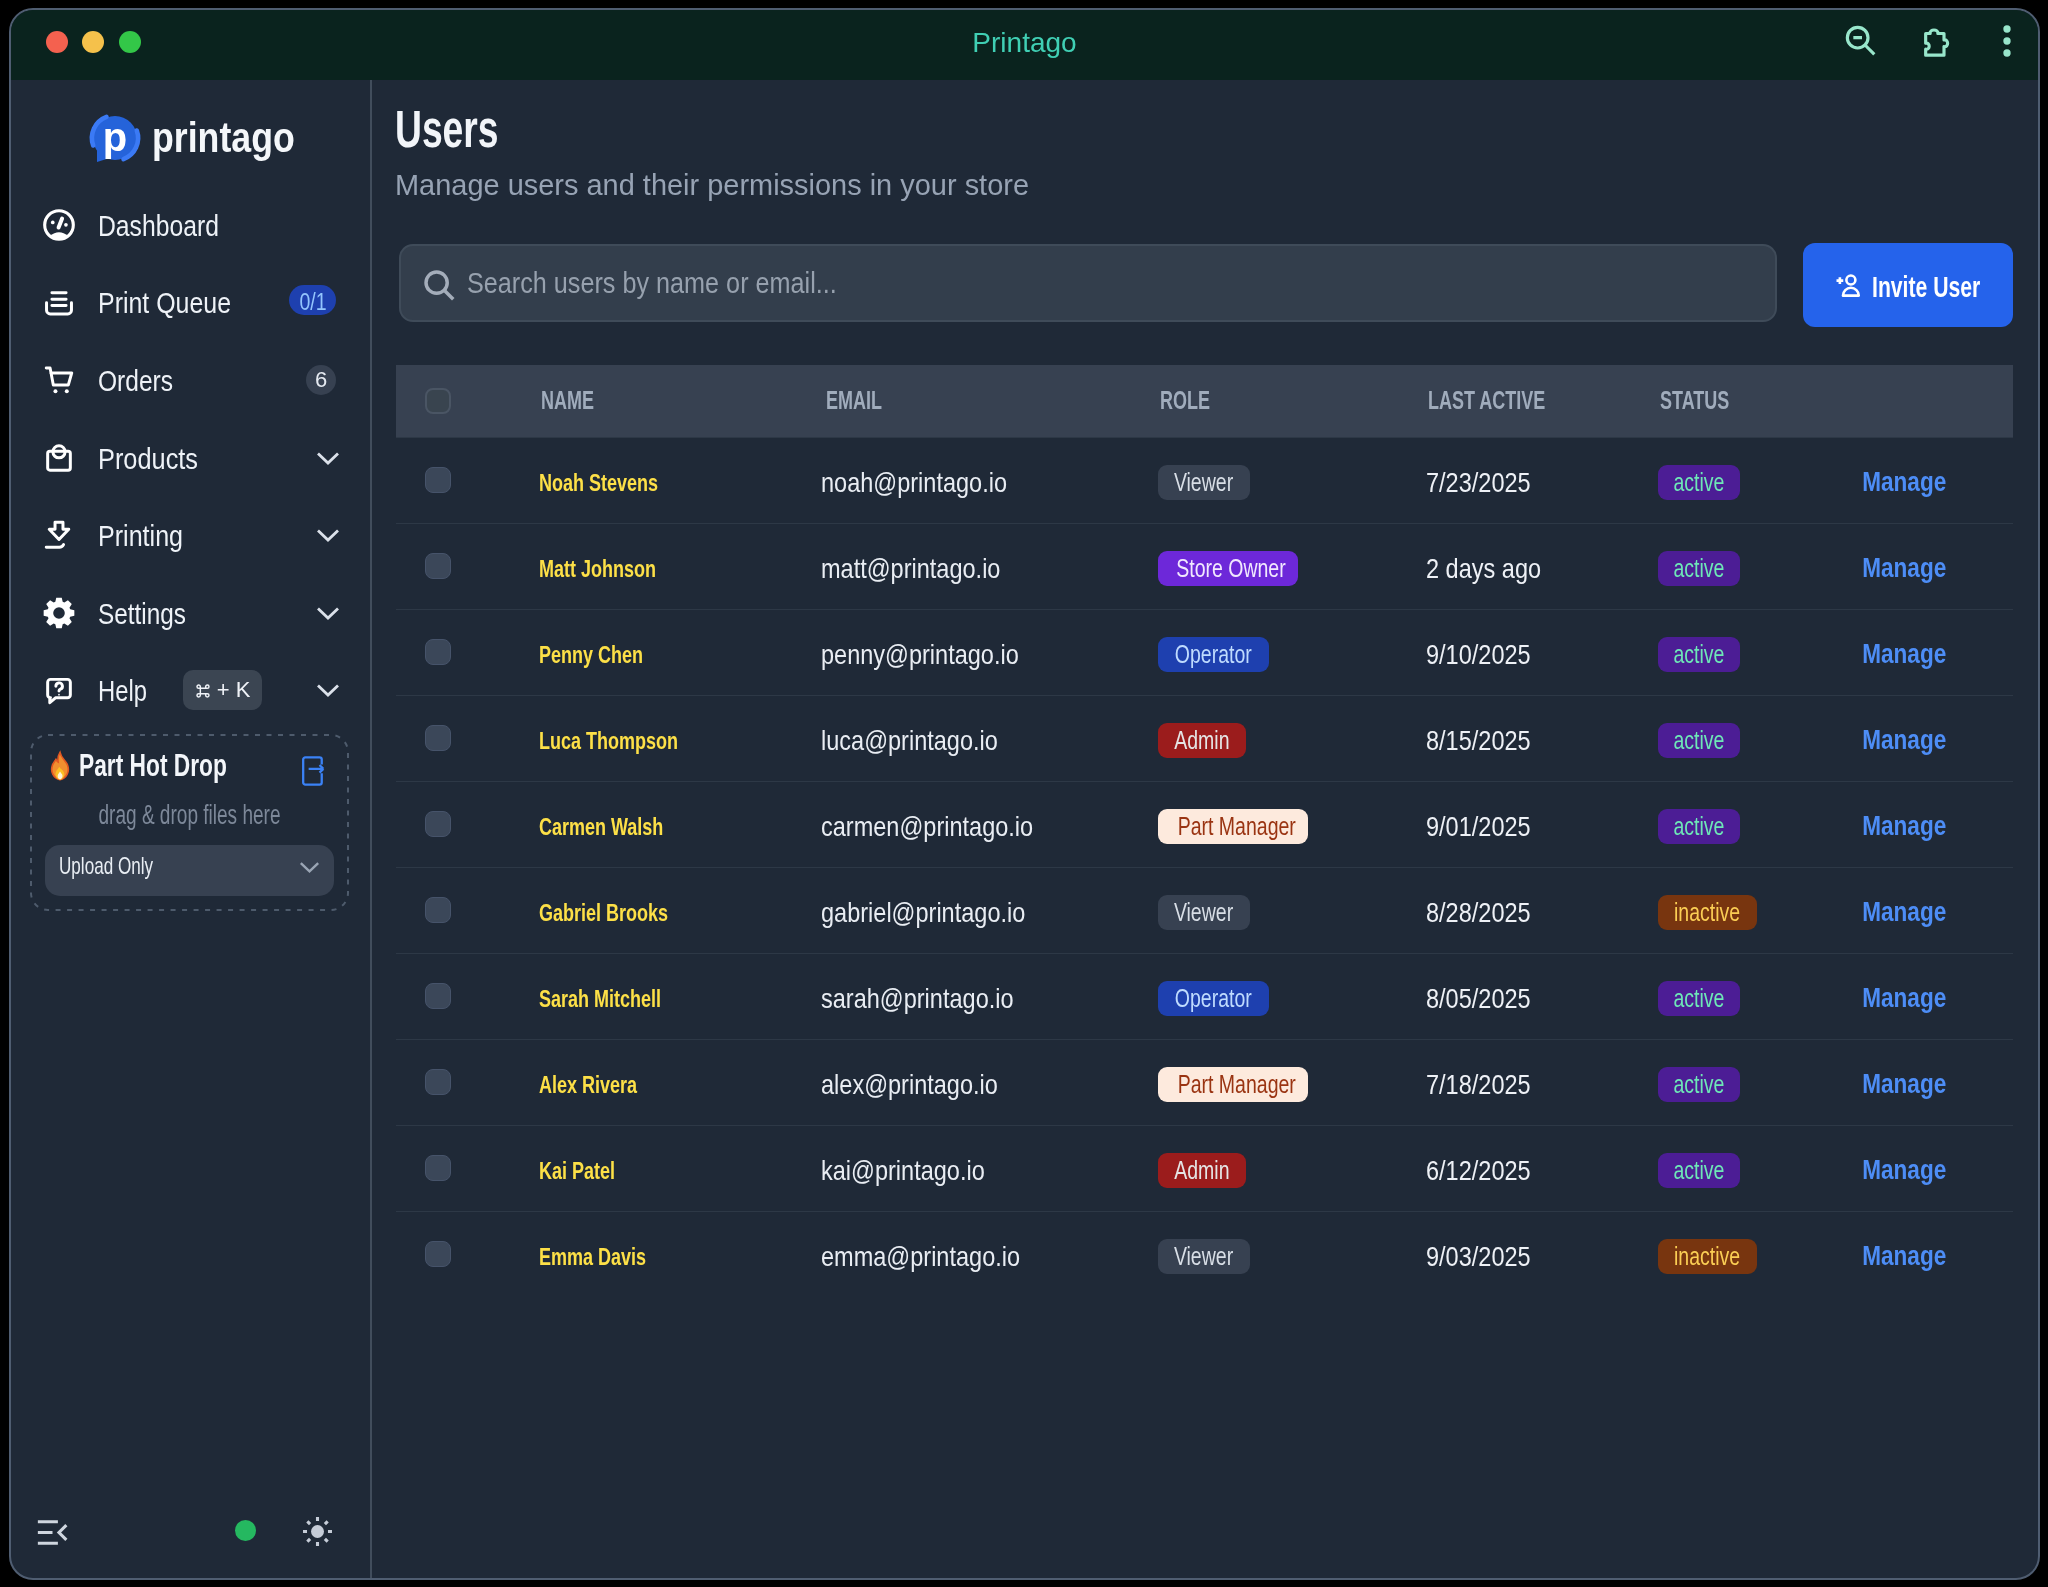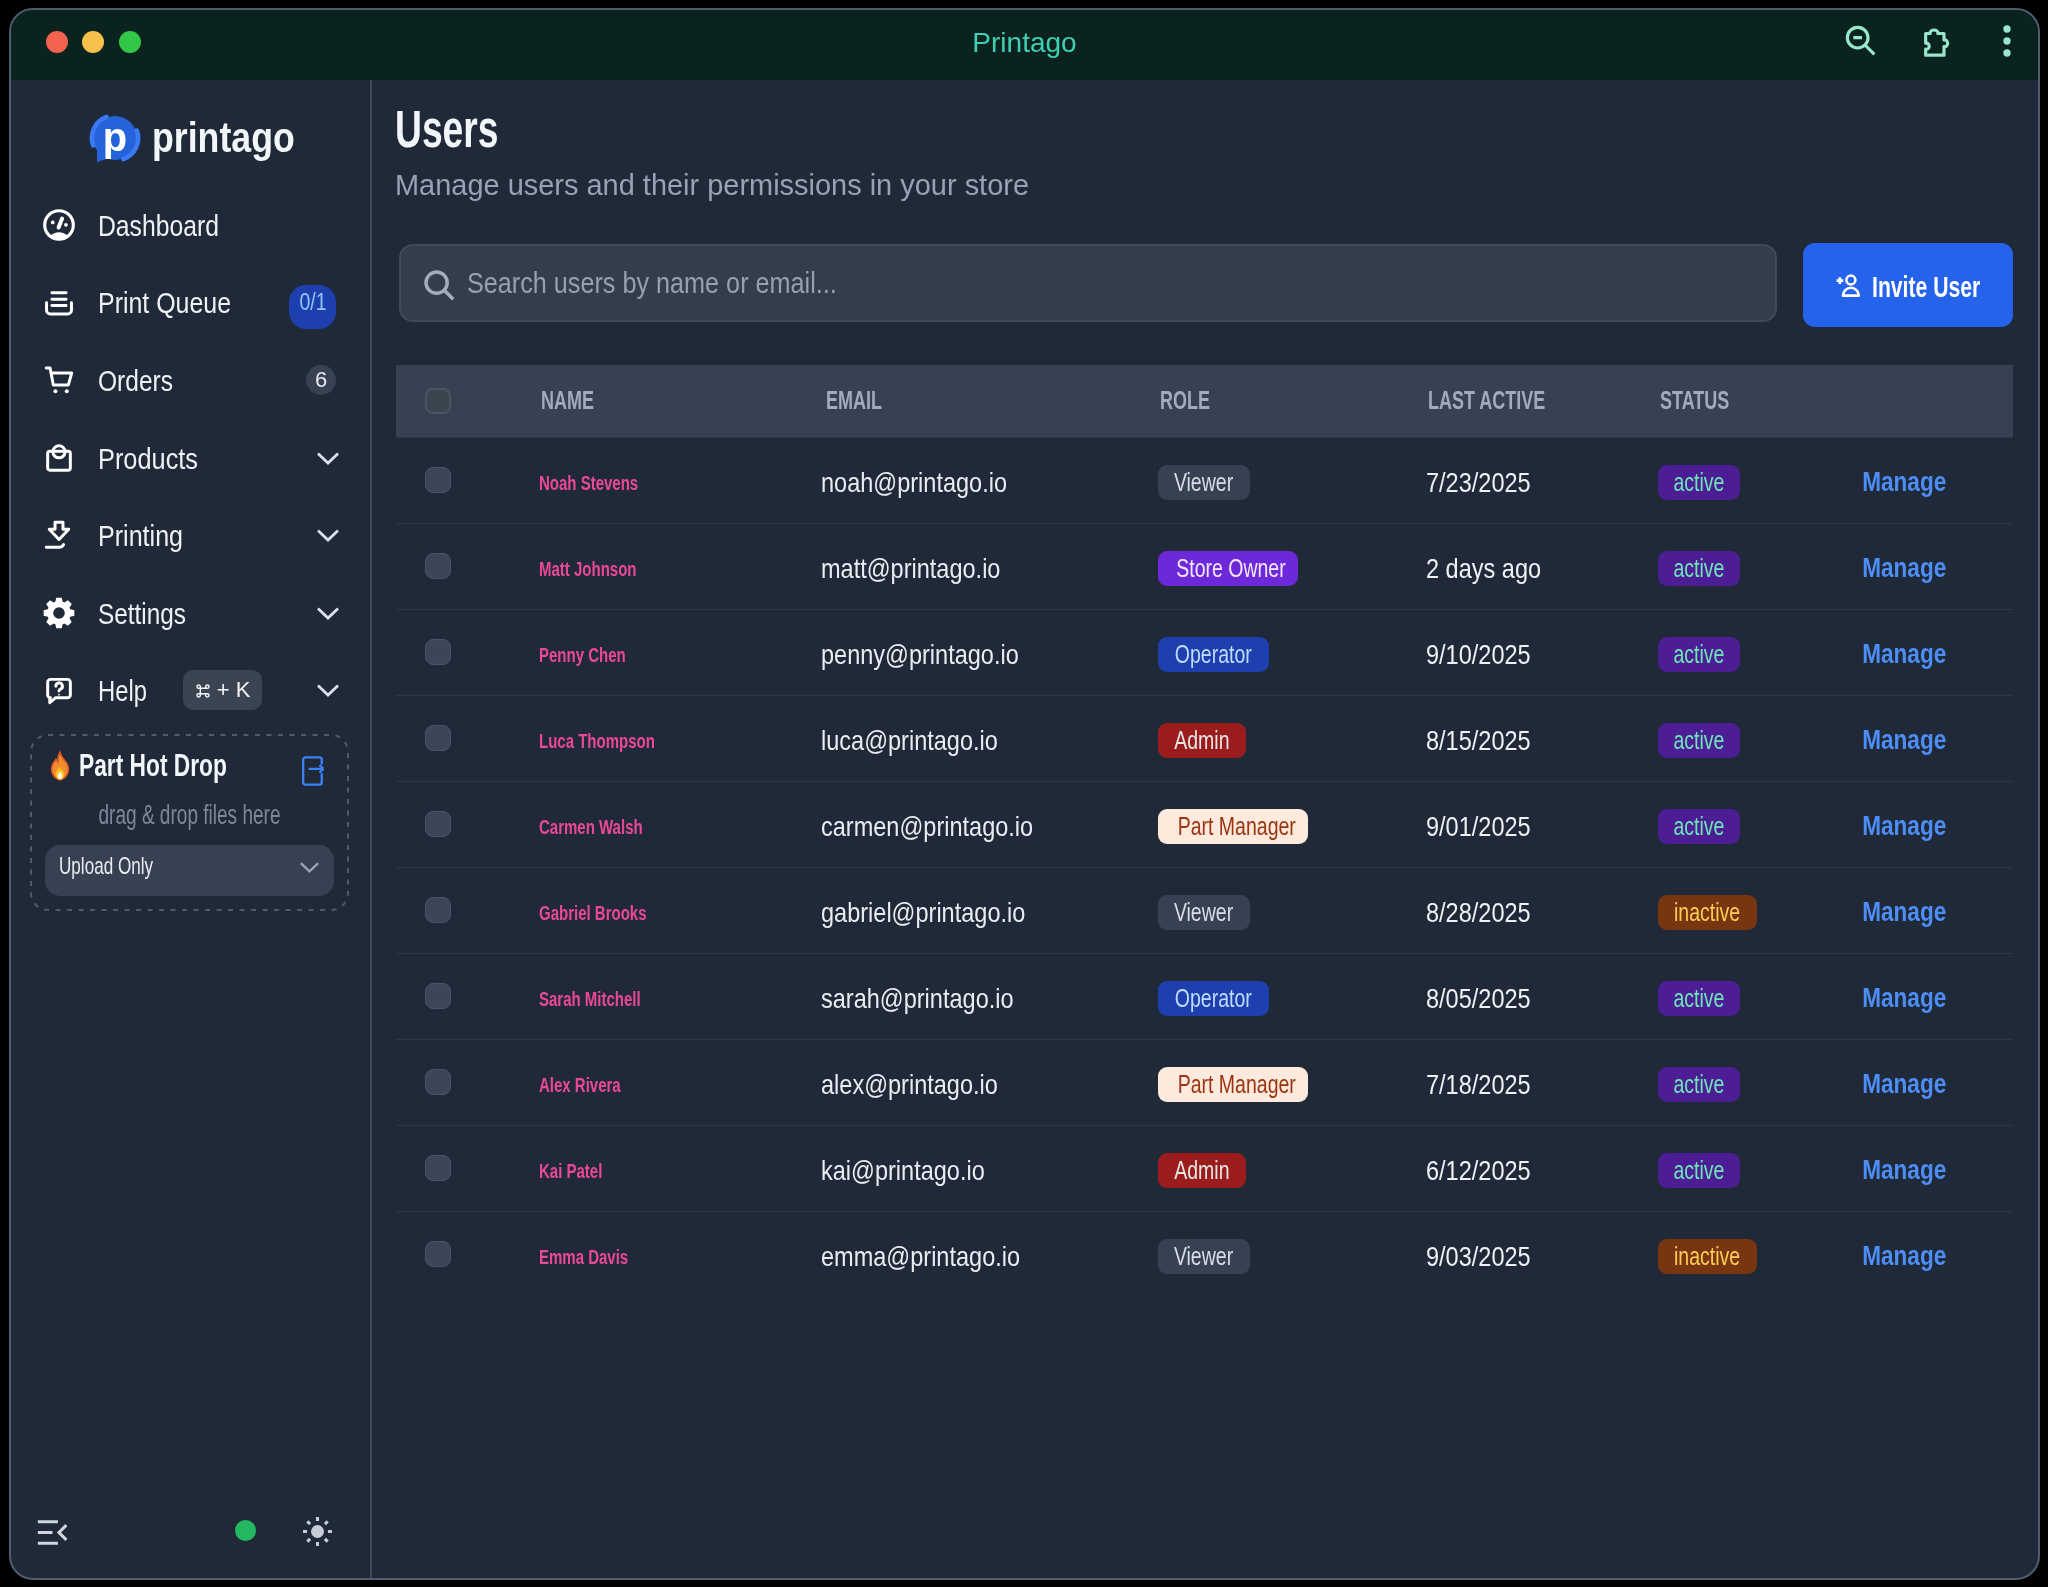--- a/index.html
+++ b/index.html
@@ -8,41 +8,41 @@
   .titlebar { position:absolute; left:0; top:0; width:100%; height:70px; background:#0a231e; }
   .tl { position:absolute; top:21px; width:22px; height:22px; border-radius:50%; }
   .title { position:absolute; top:0; left:0; width:100%; height:70px; line-height:66px; text-align:center; color:#40cfb4; font-size:28px; }
   .tbicon { position:absolute; top:11px; }
   .sidebar { position:absolute; left:0; top:70px; width:361px; bottom:0; border-right:2px solid #414d5c; }
   .logotext { position:absolute; left:141px; top:37px; font-size:42px; font-weight:bold; color:#f4f7fa; line-height:1; transform:scaleX(0.85); transform-origin:0 0; }
   .nav { position:absolute; left:0; width:361px; height:78px; }
   .nav .ic { position:absolute; left:31px; top:50%; margin-top:-17px; }
   .nav .lbl { position:absolute; left:87px; top:50%; margin-top:-16px; font-size:30px; color:#eef2f7; font-weight:400; transform-origin:0 50%; white-space:nowrap; }
   .chev { position:absolute; left:304px; top:50%; margin-top:-7px; }
-  .pqbadge { position:absolute; left:278px; top:50%; margin-top:-17px; width:47px; height:44px; background:#1e40af; border-radius:17px; color:#93c5fd; font-size:23px; font-weight:500; text-align:center; line-height:34px; }
+  .pqbadge { position:absolute; left:278px; top:50%; margin-top:-17px; width:47px; height:30px; background:#1e40af; border-radius:17px; color:#93c5fd; font-size:23px; font-weight:500; text-align:center; line-height:34px; }
   .obadge { position:absolute; left:295px; top:50%; margin-top:-15px; width:30px; height:30px; background:#374151; border-radius:50%; color:#e5eaf1; font-size:22px; text-align:center; line-height:30px; }
   .kbd { position:absolute; left:172px; top:50%; margin-top:-20px; width:79px; height:40px; background:#3b4552; border-radius:10px; color:#f0f3f8; font-size:22px; text-align:center; line-height:40px; font-weight:500; }
   .hotcard { position:absolute; left:19px; top:654px; width:319px; height:177px; }
   .hottitle { position:absolute; left:49px; top:13px; font-size:31px; font-weight:bold; color:#f3f6fa; transform:scaleX(0.734); transform-origin:0 0; white-space:nowrap; line-height:1.2; }
   .dragtxt { position:absolute; left:0; top:65px; width:100%; text-align:center; font-size:27px; color:#7d8899; transform:scaleX(0.705); transform-origin:50% 0; line-height:1.2; }
   .upsel { position:absolute; left:15px; top:111px; width:289px; height:51px; background:#374151; border-radius:15px; }
   .upsel .t { position:absolute; left:14px; top:7px; font-size:24px; color:#e9eef4; transform:scaleX(0.712); transform-origin:0 0; white-space:nowrap; line-height:1.15; }
   .h1 { position:absolute; left:384px; top:94px; font-size:51px; font-weight:bold; color:#f2f5f9; line-height:1; white-space:nowrap; transform:scaleX(0.73); transform-origin:0 0; }
   .sub { position:absolute; left:384px; top:160px; font-size:30px; color:#97a3b4; line-height:1; white-space:nowrap; transform:scaleX(0.965); transform-origin:0 0; }
   .search { position:absolute; left:388px; top:234px; width:1378px; height:78px; background:#333e4c; border:2px solid #3f4b59; border-radius:14px; }
   .ph { position:absolute; left:456px; top:256px; font-size:30px; color:#97a1ae; line-height:1.1; white-space:nowrap; transform:scaleX(0.84); transform-origin:0 0; }
   .invite { position:absolute; left:1792px; top:233px; width:210px; height:84px; background:#2563eb; border-radius:12px; }
   .invitetxt { position:absolute; left:1861px; top:262px; font-size:29px; font-weight:bold; color:#fff; line-height:1.1; white-space:nowrap; transform:scaleX(0.73); transform-origin:0 0; }
   table.users { position:absolute; left:385px; top:355px; width:1617px; border-collapse:collapse; table-layout:fixed; }
   table.users th { height:72px; background:#374151; color:#a0acbc; font-size:25px; font-weight:bold; text-align:left; }
   table.users th .t { display:inline-block; transform:scaleX(0.72); transform-origin:0 50%; white-space:nowrap; position:relative; top:0px; margin-left:2px; }
   table.users td { height:86px; border-top:1px solid #2d3846; }
   td .t { display:inline-block; transform:scaleX(0.75); transform-origin:0 50%; white-space:nowrap; position:relative; top:3px; }
   .cb { width:26px; height:26px; background:#3b4759; border-radius:8px; margin-left:29px; border:1px solid #46536a; }
-  .name { font-size:20px; font-weight:bold; color:#ec4899; }
+  .name { font-size:24px; font-weight:bold; color:#fde047; }
   .email { font-size:28px; color:#e9edf3; }
   .email .t { transform:scaleX(0.84); margin-left:-3px; }
   .date { font-size:28px; color:#eef1f6; }
   .date .t { transform:scaleX(0.84); }
   .badge { display:inline-block; height:35px; line-height:34px; border-radius:9px; font-size:26px; font-weight:500; text-align:center; position:relative; top:2px; white-space:nowrap; }
   .badge .bt { display:inline-block; transform:scaleX(0.75); transform-origin:50% 50%; }
   .b-viewer { background:#374151; color:#d8dee6; }
   .b-owner { background:#6d28d9; color:#f1e8fe; }
   .b-operator { background:#1e40af; color:#bfdbfe; }
   .b-admin { background:#9b1c1c; color:#e5e5e5; }

